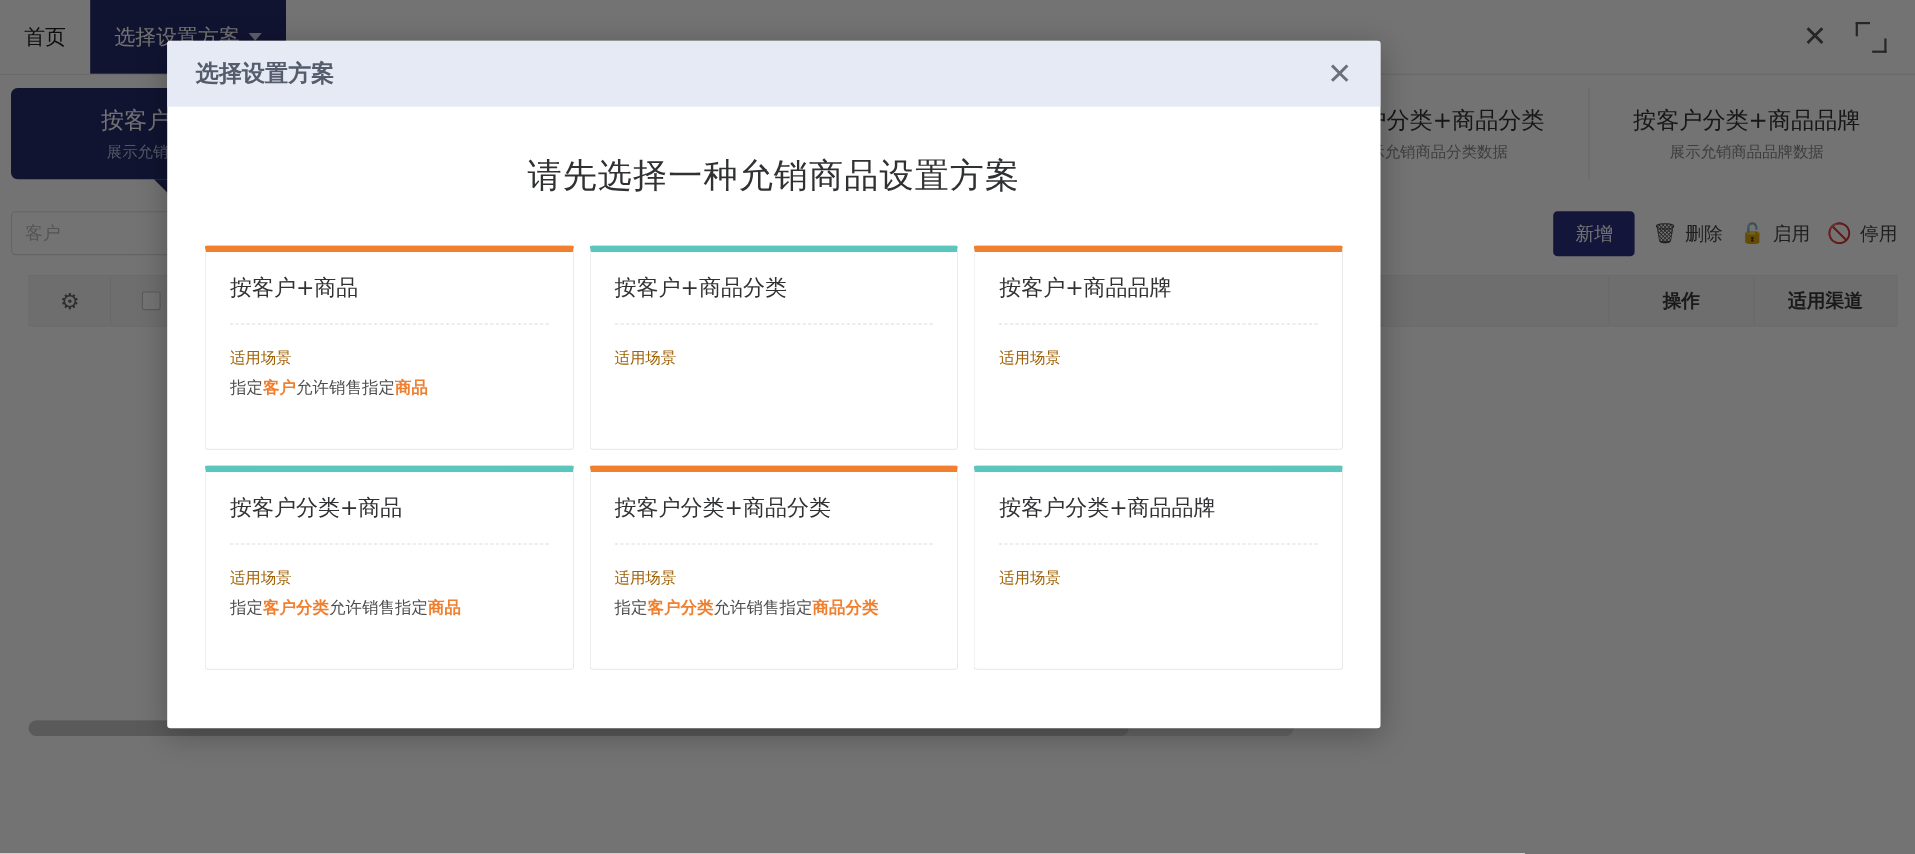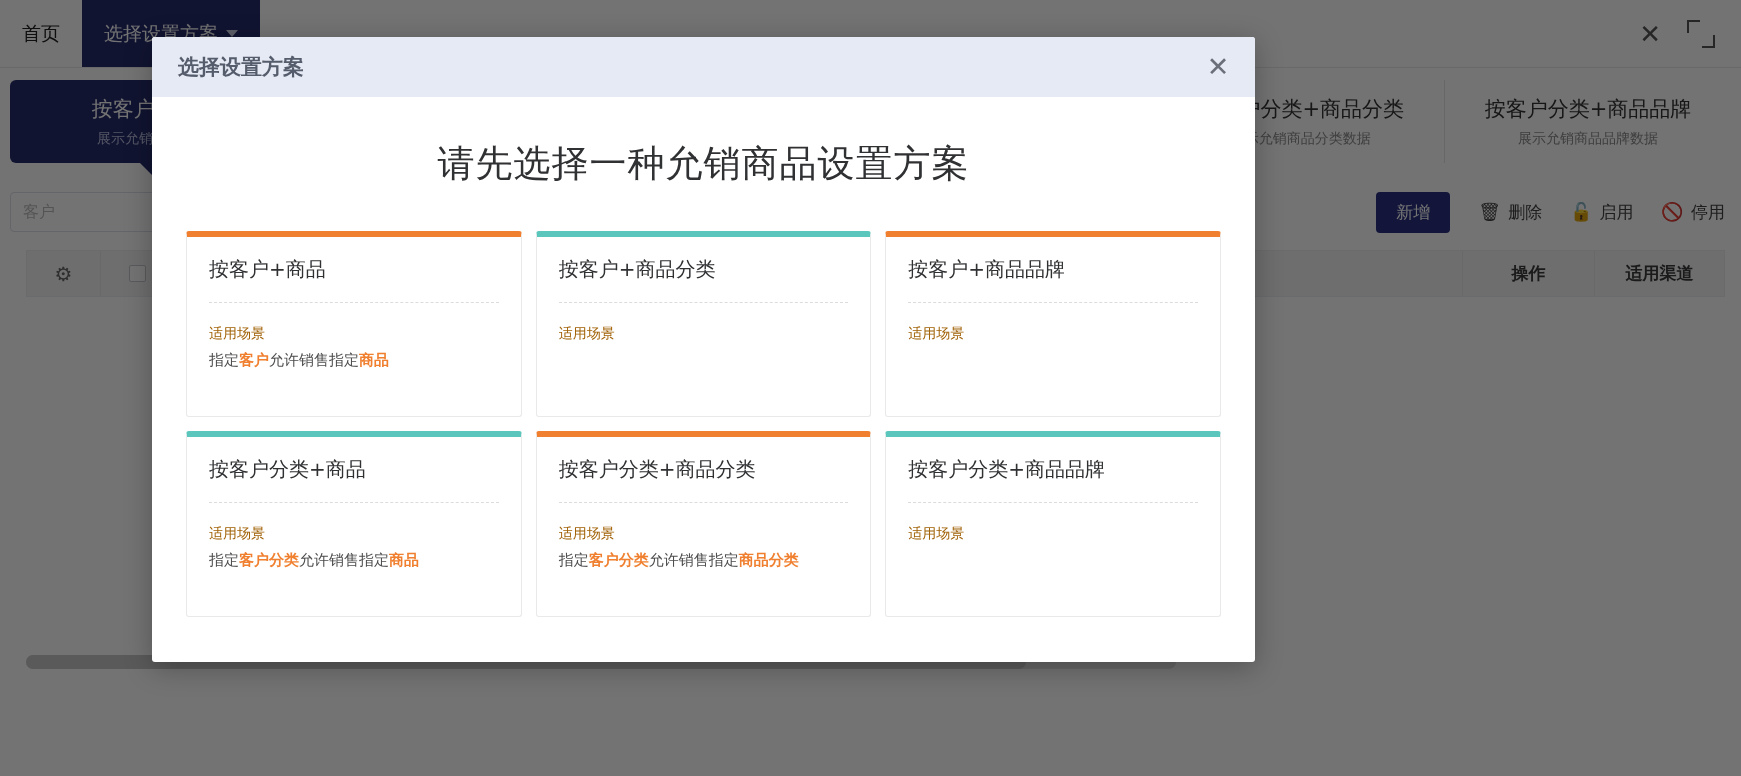--- a/index.html
+++ b/index.html
@@ -75,21 +75,21 @@
   .bg-filterbar {
     position: absolute; left: 10px; top: 190px; right: 16px; height: 44px;
     display: flex; align-items: center;
   }
   .filter-input {
     width: 250px; height: 40px; border: 1px solid #dcdfe6; border-radius: 4px;
     padding: 0 12px; font-size: 16px; color: #bbb; background: #fff;
     display: flex; align-items: center;
   }
   .bg-actions {
-    margin-left: auto; display: flex; align-items: center; gap: 28px;
+    margin-left: auto; display: flex; align-items: center; gap: 16px;
   }
   .btn-primary {
     background: #2a3180; color: #fff; font-size: 17px;
     padding: 9px 20px; border-radius: 4px; border: none;
   }
   .btn-text {
     display: flex; align-items: center; gap: 7px;
     font-size: 17px; color: #444; background: none; border: none;
   }
   .ico { font-size: 18px; line-height: 1; }
@@ -146,21 +146,21 @@
     flex: 0 0 auto;
   }
   .modal-title { font-size: 21px; font-weight: bold; color: #555c6b; }
   .modal-close {
     position: absolute; right: 20px; top: 50%; transform: translateY(-50%);
     width: 34px; height: 34px; display: flex; align-items: center; justify-content: center;
     font-size: 27px; color: #6a6f7a; line-height: 1; background: none; border: none;
   }
   .modal-body { flex: 1 1 auto; padding: 0 34px; overflow: hidden; }
   .modal-heading {
-    text-align: center; font-size: 37px; color: #303133;
+    text-align: center; font-size: 31px; color: #303133;
     margin-top: 42px; margin-bottom: 42px; letter-spacing: 1px;
   }
   .card-grid {
     display: grid; grid-template-columns: repeat(3, 1fr);
     gap: 14px 14px;
   }
   .scheme-card {
     height: 186px; background: #fff;
     border: 1px solid #e9e9e9; border-radius: 3px;
     border-top: 6px solid var(--accent);

